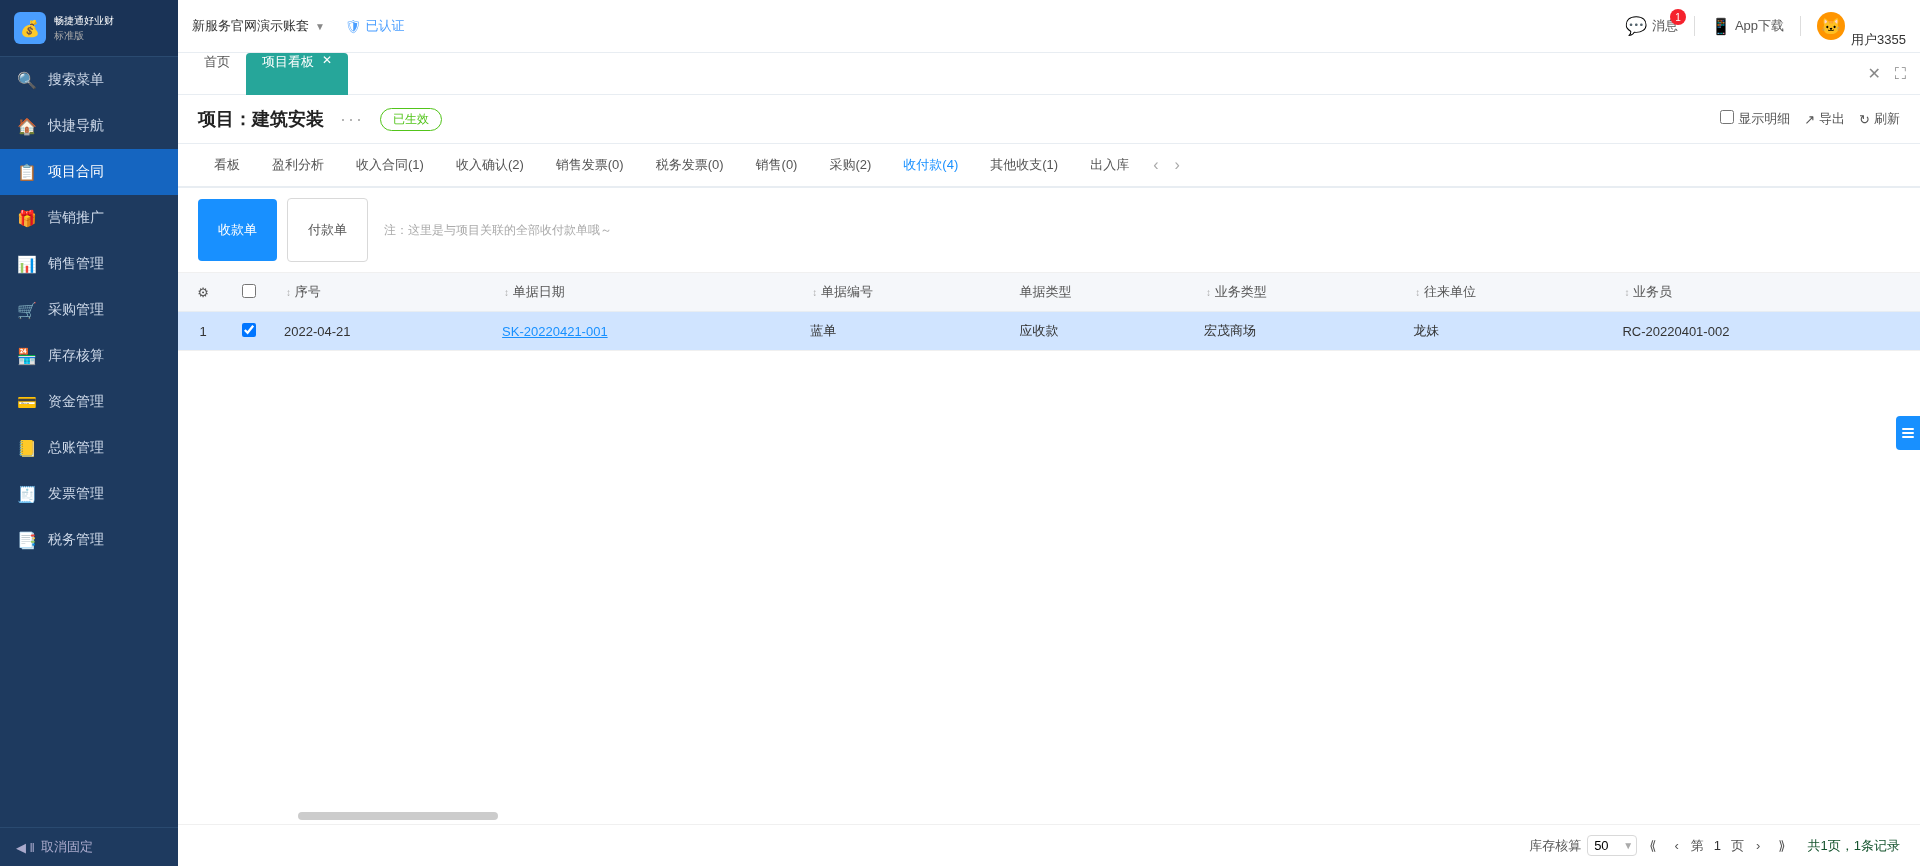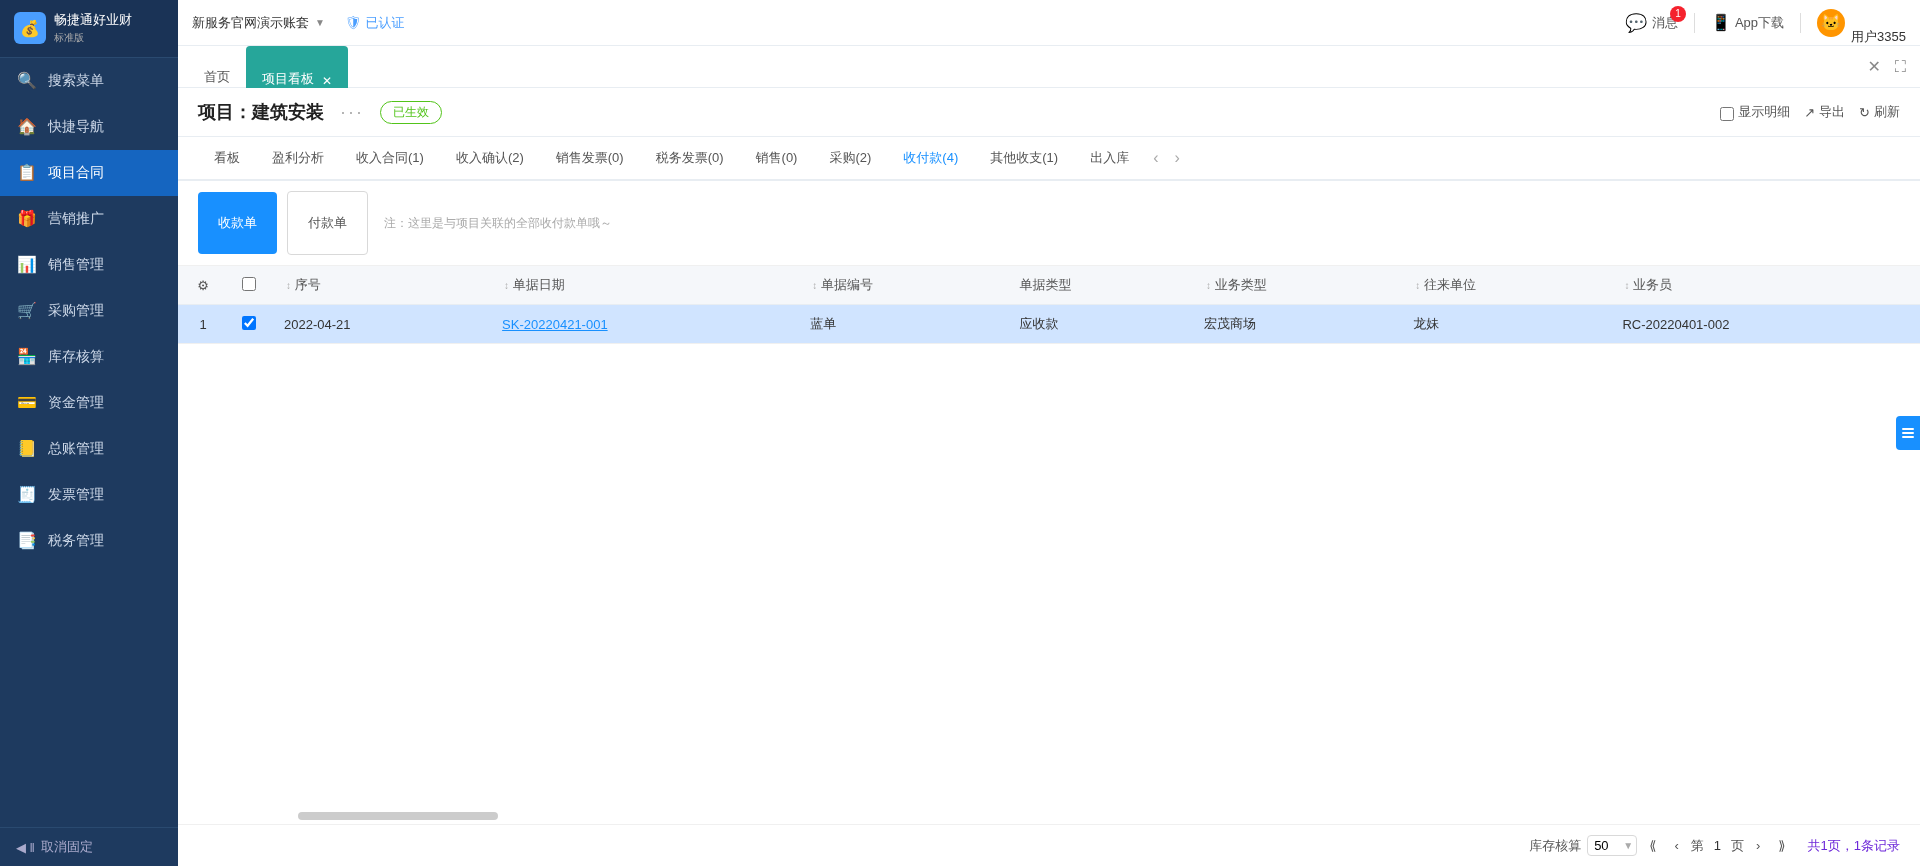--- a/index.html
+++ b/index.html
@@ -22,21 +22,21 @@
       background: #1a3356;
       border-bottom: 1px solid #2a4a70;
     }
     .sidebar-logo-icon {
       width: 32px; height: 32px;
       background: #4a9eff;
       border-radius: 6px;
       display: flex; align-items: center; justify-content: center;
       font-size: 16px; margin-right: 8px; flex-shrink: 0;
     }
-    .sidebar-logo-text { font-size: 13px; line-height: 1.3; }
+    .sidebar-logo-text { font-size: 10px; line-height: 1.3; }
     .sidebar-logo-sub { font-size: 10px; color: #aaa; margin-top: 2px; }
     .sidebar-scroll { flex: 1; overflow-y: auto; overflow-x: hidden; }
     .sidebar-scroll::-webkit-scrollbar { width: 4px; }
     .sidebar-scroll::-webkit-scrollbar-thumb { background: #2a4a70; }
     .sidebar-item {
       display: flex; align-items: center;
       padding: 12px 16px;
       cursor: pointer; color: #cdd8e8;
       transition: background 0.2s;
       font-size: 14px;
@@ -49,21 +49,21 @@
       color: #aac; cursor: pointer; font-size: 13px;
       border-top: 1px solid #2a4a70;
     }
     .sidebar-bottom-icon { margin-right: 6px; }
 
     
     .main { flex: 1; display: flex; flex-direction: column; overflow: hidden; }
 
     
     .topbar {
-      height: 46px;
+      height: 53px;
       background: #fff;
       display: flex; align-items: center;
       padding: 0 14px;
       border-bottom: 1px solid #e8edf2;
       flex-shrink: 0;
     }
     .topbar-account {
       display: flex; align-items: center;
       font-size: 13px; color: #333;
       cursor: pointer;
@@ -99,21 +99,21 @@
     .tabbar {
       background: #fff;
       display: flex; align-items: center;
       padding: 0 10px;
       border-bottom: 1px solid #e8edf2;
       flex-shrink: 0;
       height: 42px;
     }
     .tab-item {
       padding: 0 16px;
-      height: 42px; display: flex; align-items: flex-end;
+      height: 42px; display: flex; align-items: flex-start;
       cursor: pointer; font-size: 13px; color: #555;
       border-bottom: 2px solid transparent;
       white-space: nowrap;
     }
     .tab-item.active {
       background: #26a69a;
       color: #fff;
       border-radius: 4px 4px 0 0;
       border-bottom: none;
     }
@@ -135,21 +135,21 @@
     .project-title { font-size: 18px; font-weight: bold; color: #222; }
     .project-more { margin: 0 16px; color: #aaa; cursor: pointer; font-size: 18px; letter-spacing: 2px; }
     .project-status {
       border: 1px solid #52c41a;
       color: #52c41a;
       border-radius: 20px;
       padding: 2px 12px;
       font-size: 12px;
     }
     .project-right { margin-left: auto; display: flex; align-items: center; gap: 14px; }
-    .project-checkbox-label { display: flex; align-items: flex-end; gap: 4px; font-size: 13px; color: #555; cursor: pointer; }
+    .project-checkbox-label { display: flex; align-items: flex-start; gap: 4px; font-size: 13px; color: #555; cursor: pointer; }
     .project-btn { display: flex; align-items: center; gap: 4px; font-size: 13px; color: #555; cursor: pointer; background: none; border: none; }
 
     
     .nav-tabs {
       background: #fff;
       display: flex; align-items: center;
       padding: 0 20px;
       border-bottom: 2px solid #e8edf2;
       flex-shrink: 0;
       overflow-x: auto;
@@ -257,21 +257,21 @@
       -webkit-appearance: none;
     }
     .pagination-select-wrap { position: relative; display: flex; align-items: center; justify-content: flex-end; }
     .pagination-select-arrow { position: absolute; right: 4px; color: #aaa; font-size: 10px; pointer-events: none; }
     .page-btn {
       border: none; background: none; cursor: pointer; color: #555; font-size: 13px; padding: 2px 6px;
       display: flex; align-items: center;
     }
     .page-btn:disabled { color: #ccc; cursor: default; }
     .page-num { margin: 0 4px; color: #333; }
-    .page-info { margin-left: 10px; color: #6d28d9; }
+    .page-info { margin-left: 10px; color: #14532d; }
 
     
     .side-panel-btn {
       position: fixed;
       right: 0; top: 50%;
       transform: translateY(-50%);
       background: #1890ff;
       color: #fff;
       width: 24px;
       border-radius: 4px 0 0 4px;

